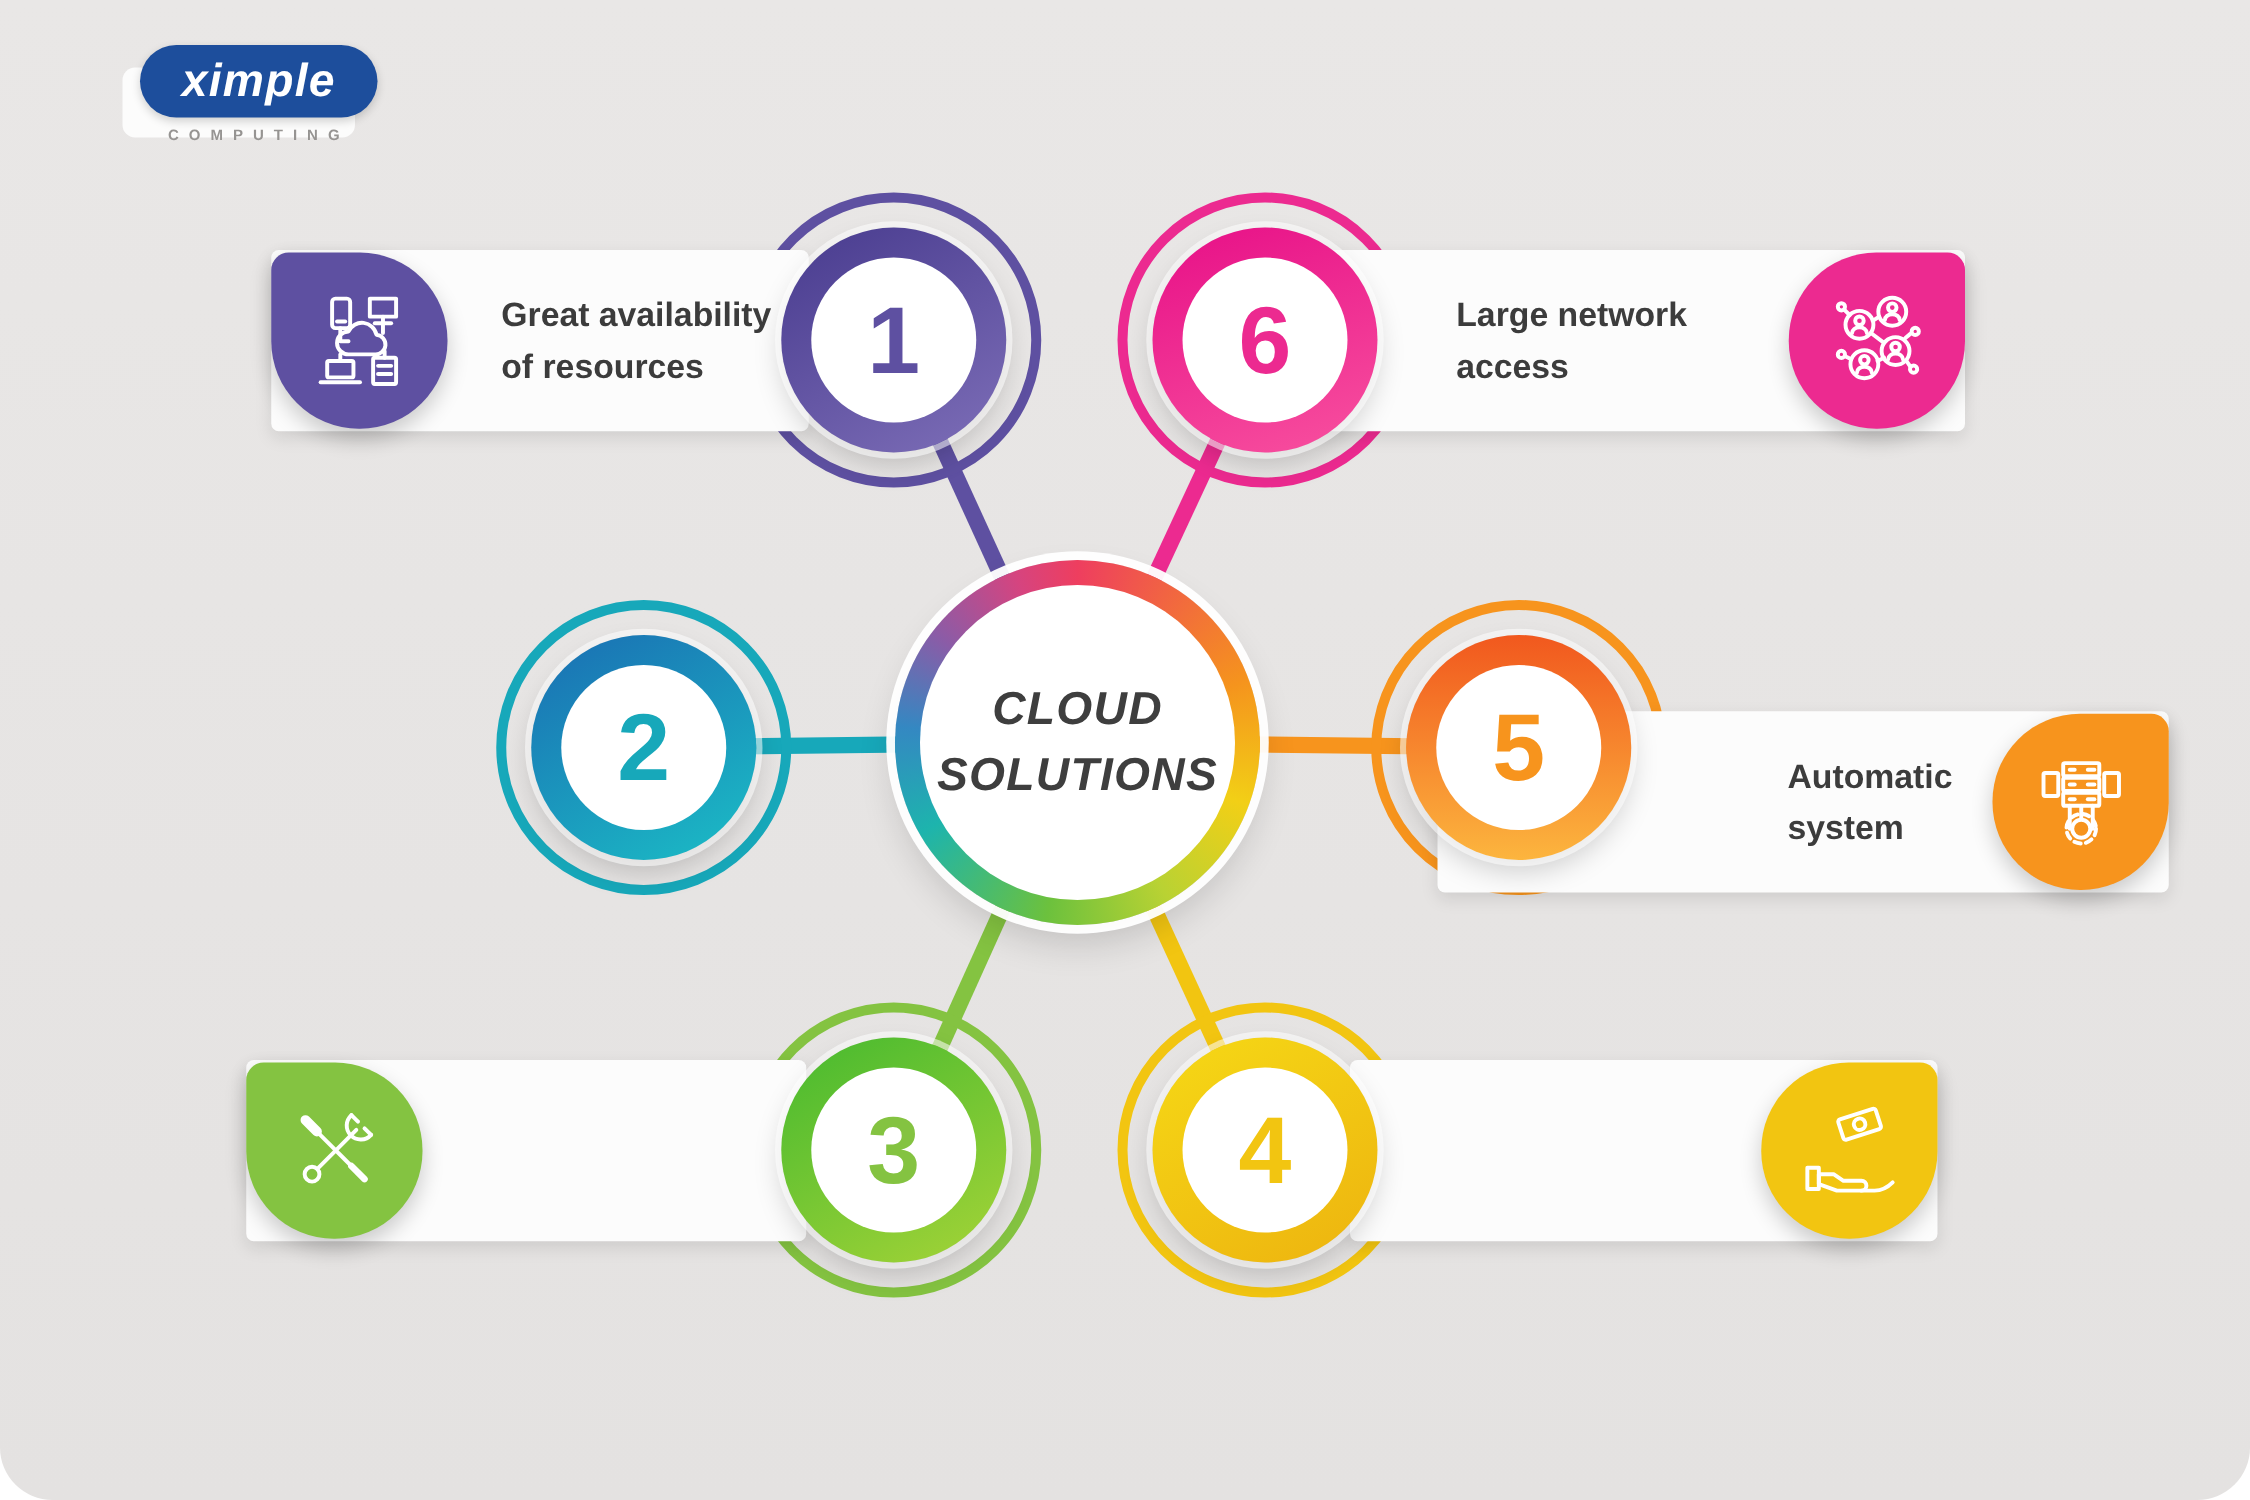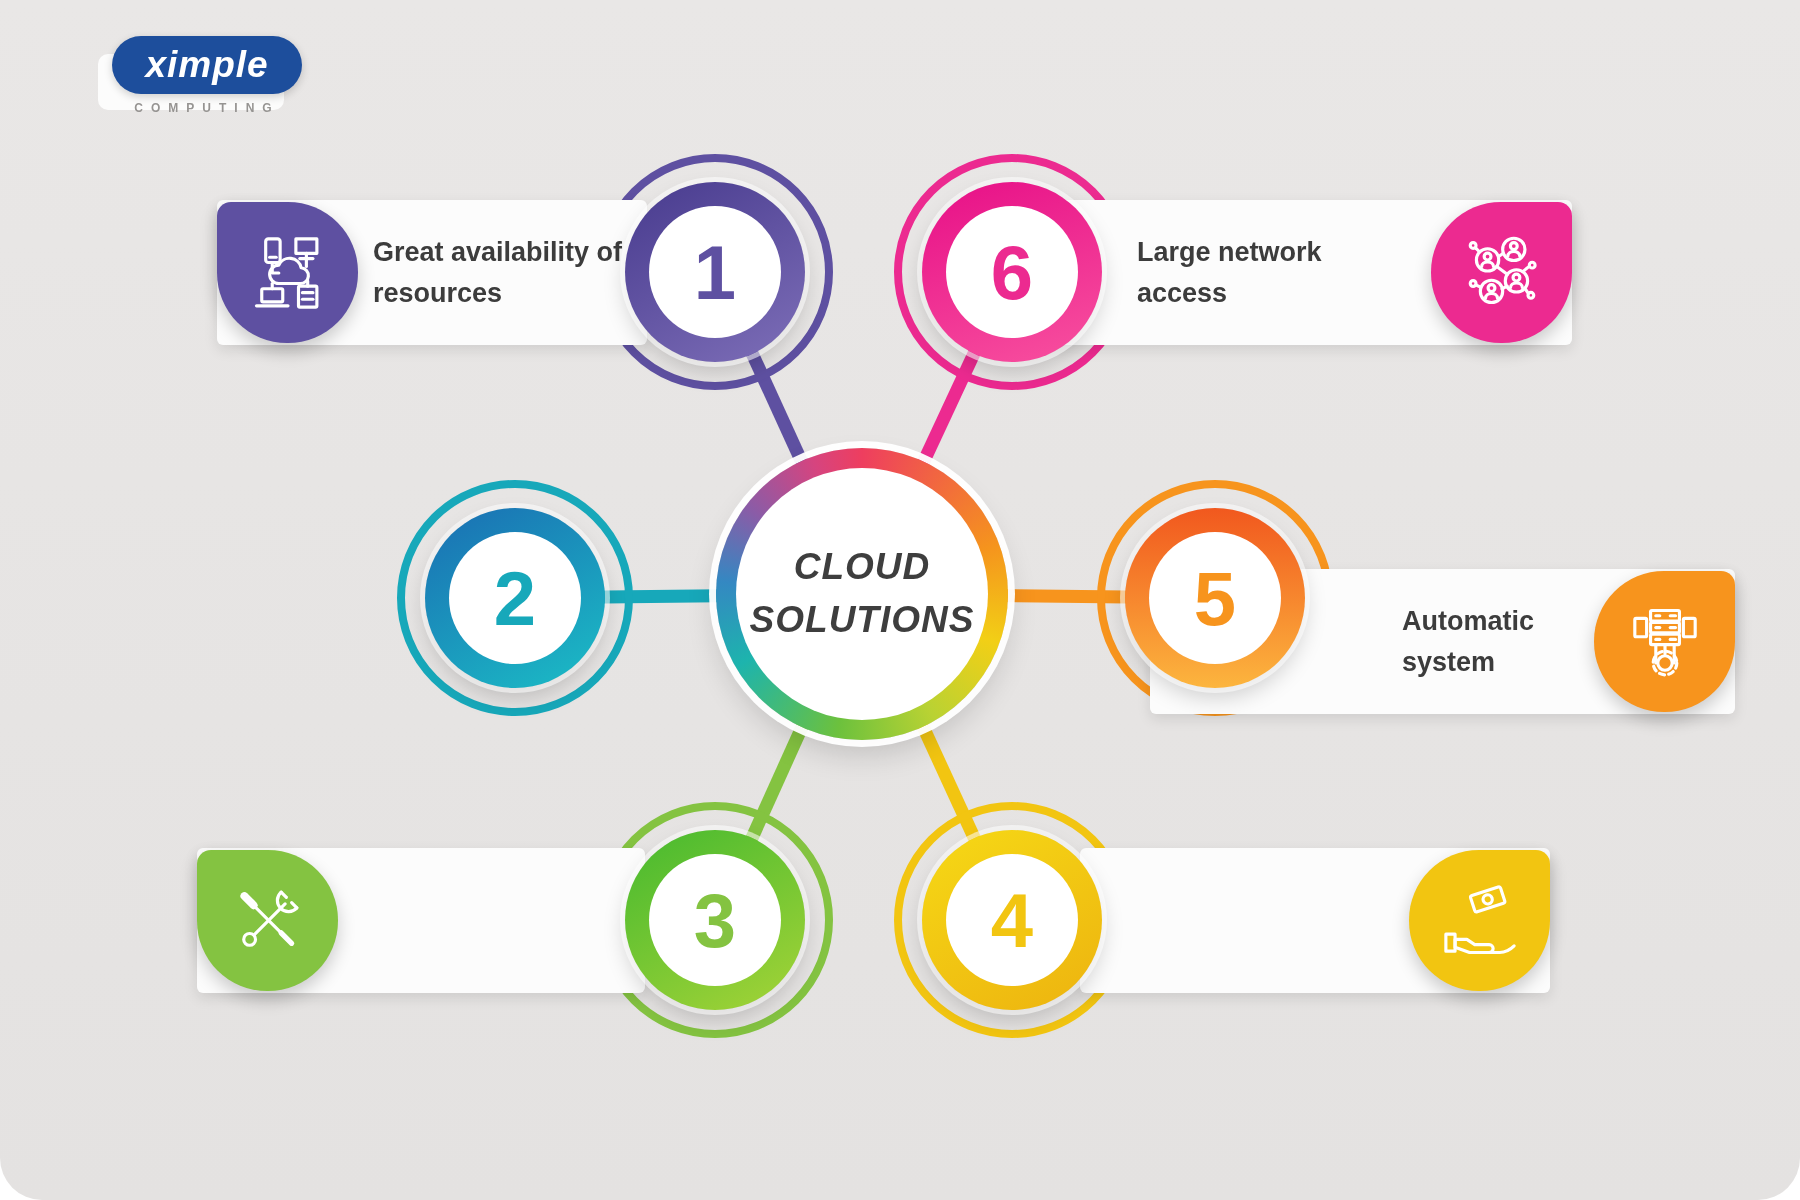--- a/index.html
+++ b/index.html
@@ -37,21 +37,21 @@
     box-shadow:0 0 0 7px rgba(255,255,255,.95), 0 14px 30px rgba(0,0,0,.16);
   }
   .center-inner { width:252px; height:252px; border-radius:50%; background:#ffffff;
     display:flex; flex-direction:column; justify-content:center; }
   .center-title { font-style:italic; font-weight:800; font-size:37px; color:#3e3e3e;
     line-height:1.42; letter-spacing:1px; text-align:center; }
 
   
   .bar { position:absolute; height:145px; background:#fcfcfc; border-radius:6px;
     box-shadow:0 5px 14px rgba(0,0,0,.10); z-index:3; display:flex; align-items:center;
-    box-sizing:border-box; }
+    box-sizing:border-box;padding-left:28px; }
   .bar-label { font-size:27px; font-weight:700; color:#3c3c3c; line-height:1.5; }
 
   .bar1 { left:217px;  top:200px; width:430px; }
   .bar2 { left:48px;   top:526px; width:415px; }
   .bar3 { left:197px;  top:848px; width:448px; }
   .bar4 { left:1080px; top:848px; width:470px; }
   .bar5 { left:1150px; top:526px; width:585px;margin-top:43px; }
   .bar6 { left:1050px; top:200px; width:522px; }
 
   .bar1 .bar-label { margin-left:156px; width:270px; }

